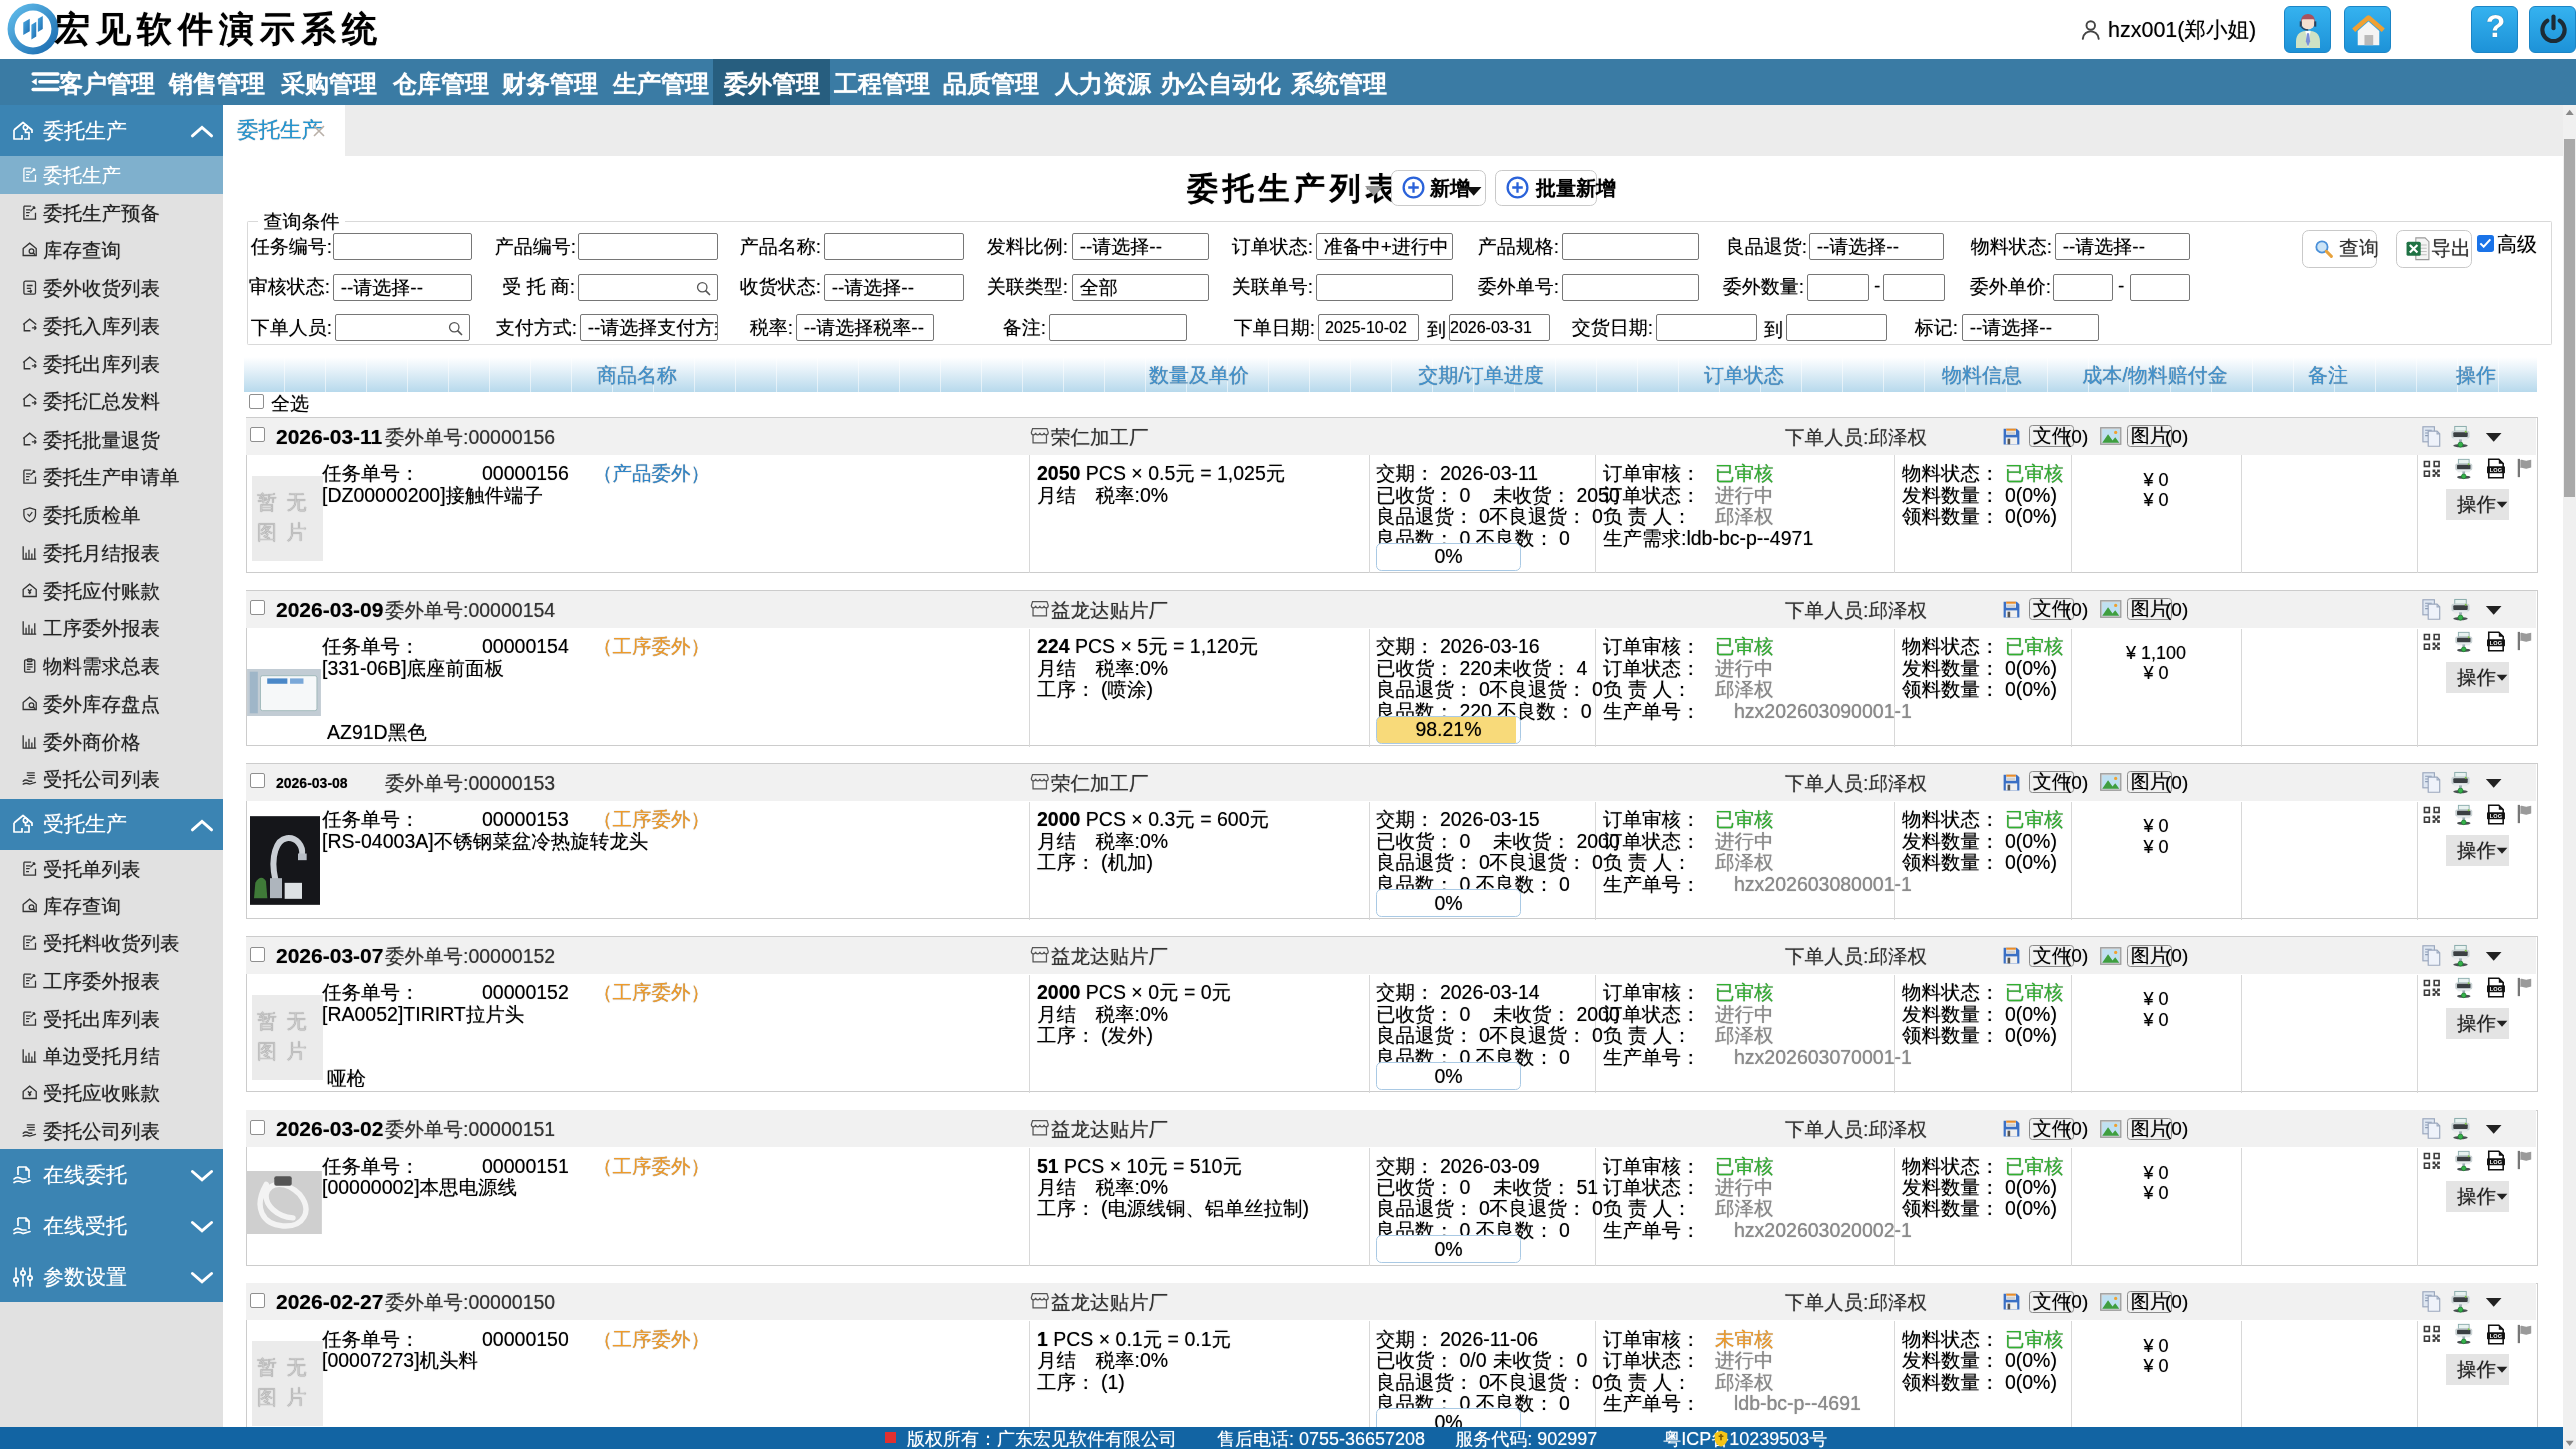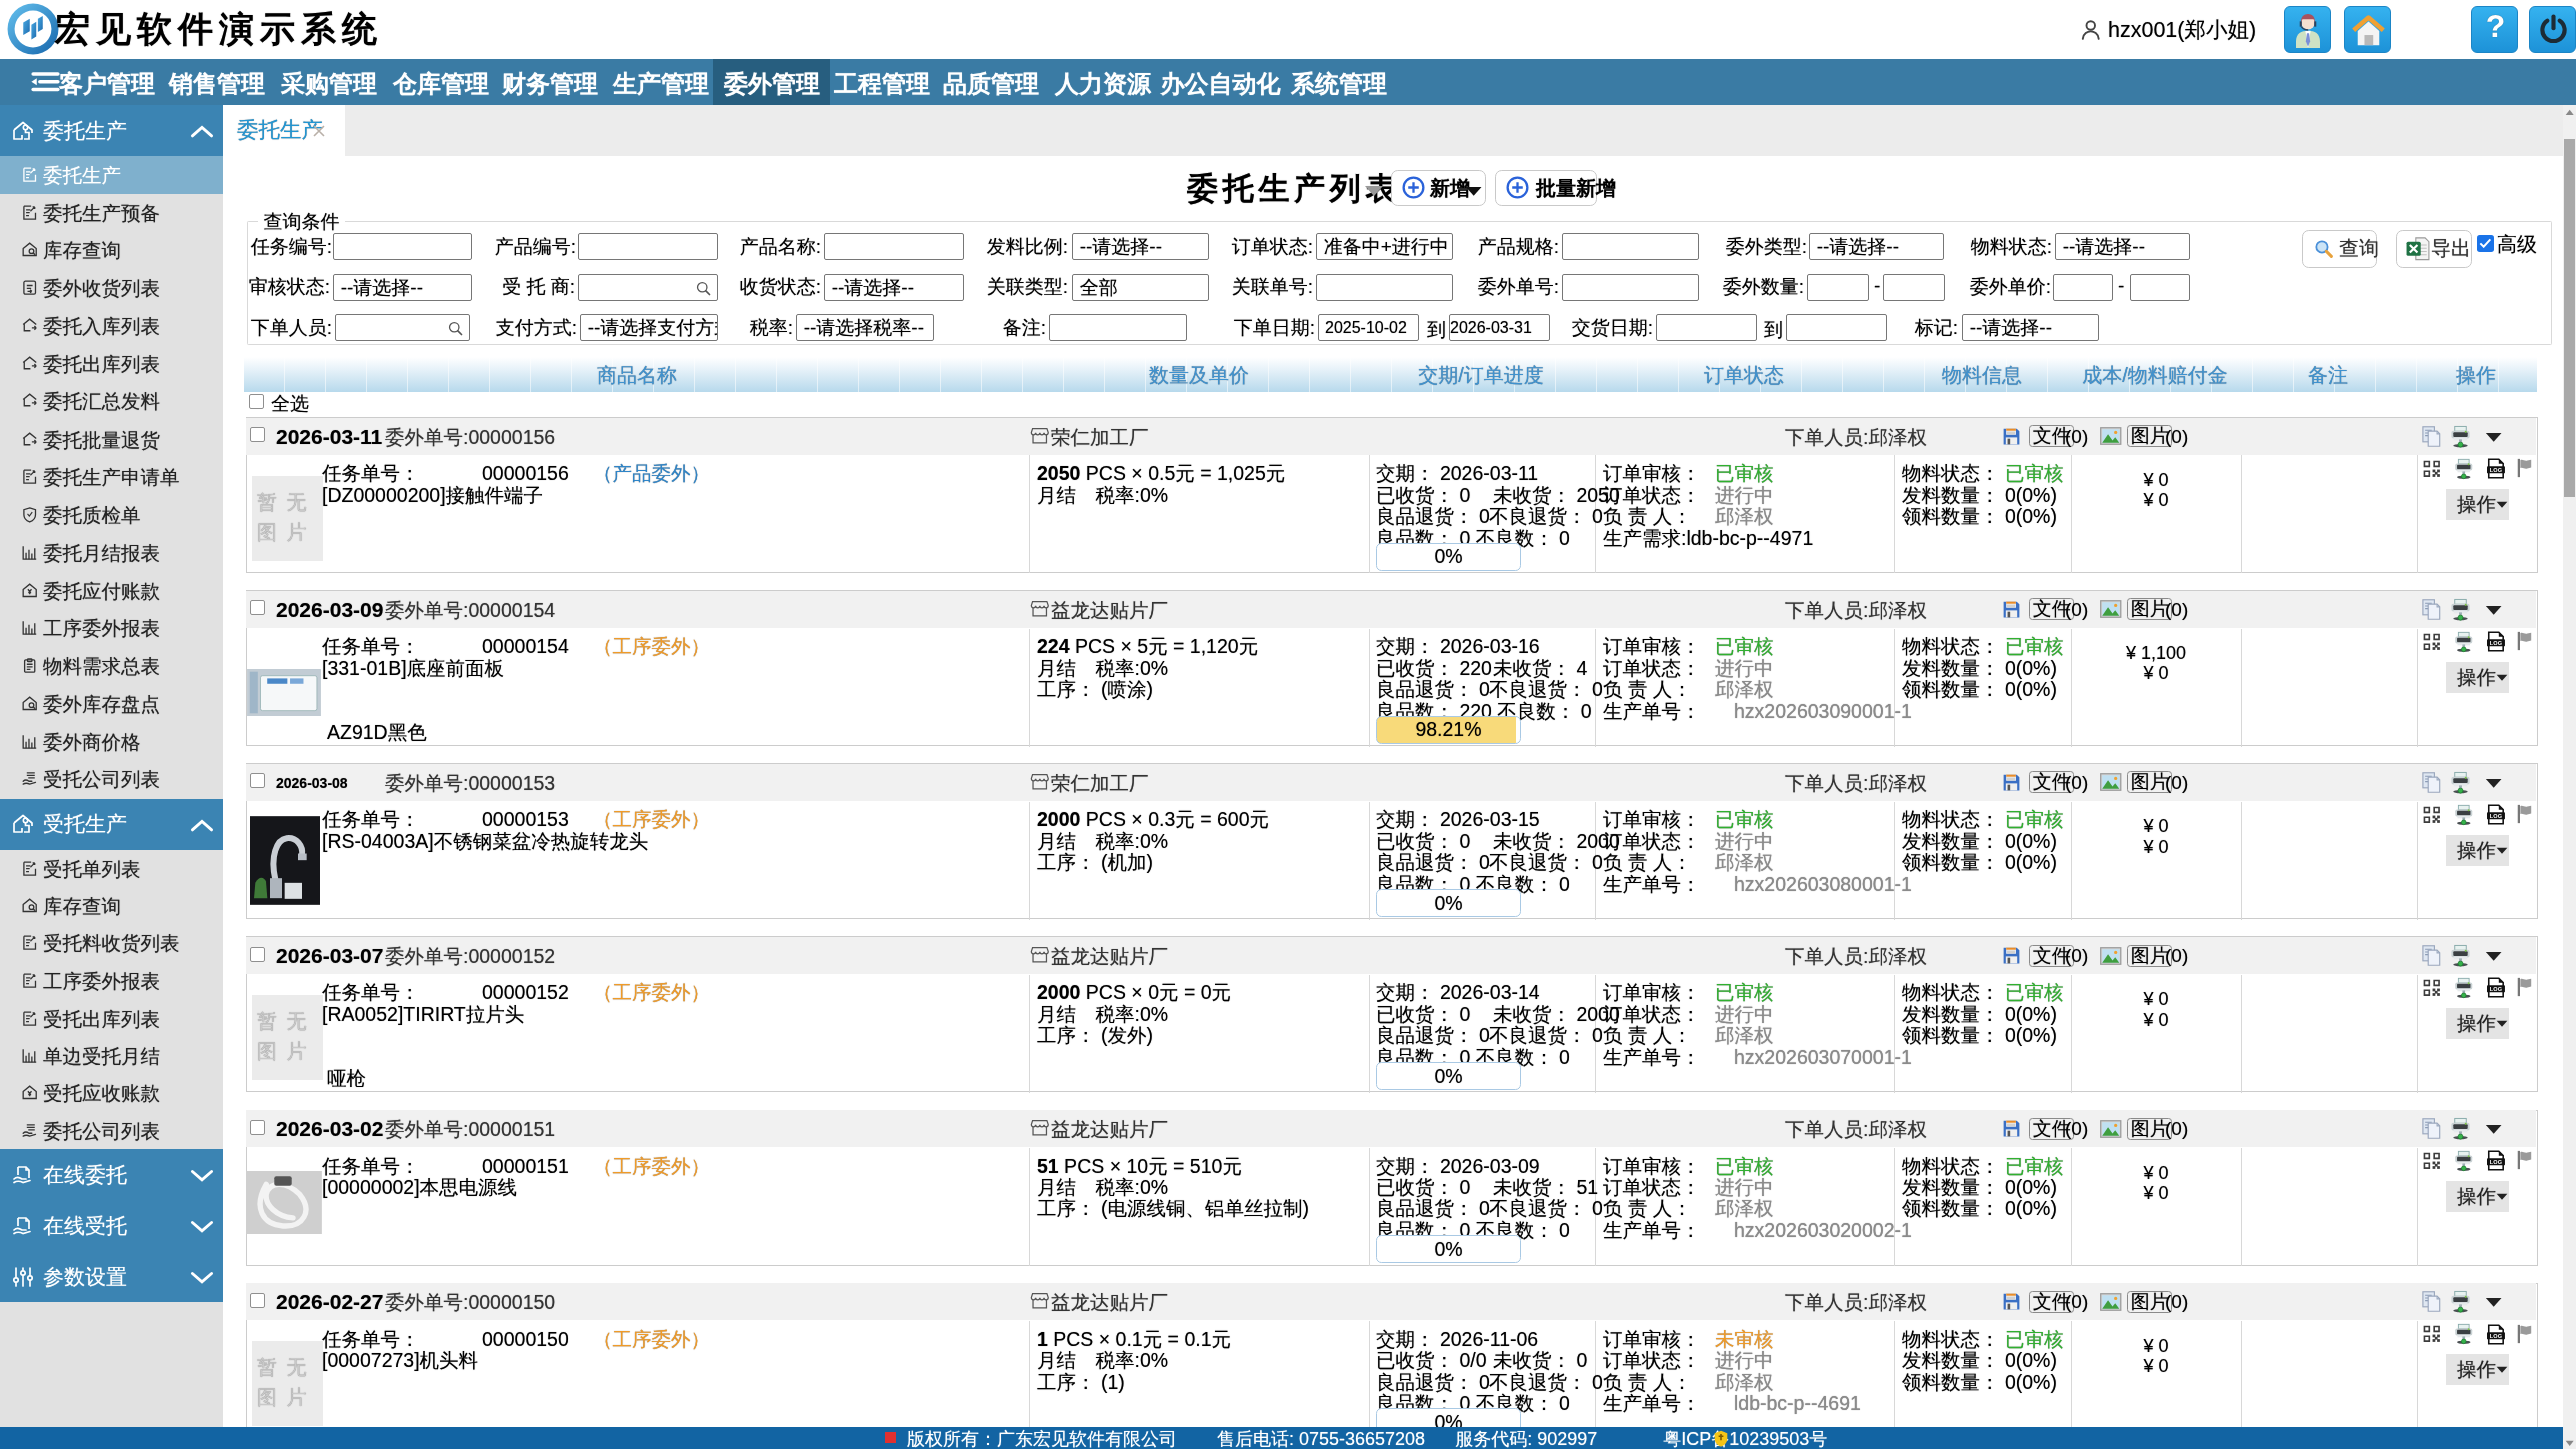--- a/index.html
+++ b/index.html
@@ -372,21 +372,21 @@
 <div class="r" style="left:853px;top:236px;width:215px;text-align:right;font-size:19px;line-height:21.5px;white-space:nowrap">发料比例:</div>
 <div class="r sel" style="left:1072px;top:233px;width:137px">--请选择--<svg class="selarr" width="14.8" height="8.7" viewBox="0 0 20 12" style="top:9.4px">
       <path d="M2 2 L10 10 L18 2" stroke="#333" stroke-width="2.6" fill="none"></path>
     </svg></div>
 <div class="r" style="left:1098px;top:236px;width:215px;text-align:right;font-size:19px;line-height:21.5px;white-space:nowrap">订单状态:</div>
 <div class="r sel" style="left:1316px;top:233px;width:137px">准备中+进行中<svg class="selarr" width="14.8" height="8.7" viewBox="0 0 20 12" style="top:9.4px">
       <path d="M2 2 L10 10 L18 2" stroke="#333" stroke-width="2.6" fill="none"></path>
     </svg></div>
 <div class="r" style="left:1344px;top:236px;width:215px;text-align:right;font-size:19px;line-height:21.5px;white-space:nowrap">产品规格:</div>
 <div class="r inp" style="left:1562px;top:233px;width:137px"></div>
-<div class="r" style="left:1592px;top:236px;width:215px;text-align:right;font-size:19px;line-height:21.5px;white-space:nowrap">委外类型:</div>
+<div class="r" style="left:1592px;top:236px;width:215px;text-align:right;font-size:19px;line-height:21.5px;white-space:nowrap">良品退货:</div>
 <div class="r sel" style="left:1809px;top:233px;width:135px">--请选择--<svg class="selarr" width="14.8" height="8.7" viewBox="0 0 20 12" style="top:9.4px">
       <path d="M2 2 L10 10 L18 2" stroke="#333" stroke-width="2.6" fill="none"></path>
     </svg></div>
 <div class="r" style="left:1837px;top:236px;width:215px;text-align:right;font-size:19px;line-height:21.5px;white-space:nowrap">物料状态:</div>
 <div class="r sel" style="left:2055px;top:233px;width:135px">--请选择--<svg class="selarr" width="14.8" height="8.7" viewBox="0 0 20 12" style="top:9.4px">
       <path d="M2 2 L10 10 L18 2" stroke="#333" stroke-width="2.6" fill="none"></path>
     </svg></div>
 <div class="r" style="left:115px;top:276px;width:215px;text-align:right;font-size:19px;line-height:21.5px;white-space:nowrap">审核状态:</div>
 <div class="r sel" style="left:333px;top:274px;width:139px">--请选择--<svg class="selarr" width="14.8" height="8.7" viewBox="0 0 20 12" style="top:9.4px">
       <path d="M2 2 L10 10 L18 2" stroke="#333" stroke-width="2.6" fill="none"></path>
@@ -663,21 +663,21 @@
 <svg class="r" style="left:247px;top:669px" width="74" height="47" viewBox="0 0 110 70">
     <rect width="110" height="70" fill="#c2ccd4"></rect>
     <rect x="4" y="4" width="12" height="62" fill="#9fb6c8"></rect>
     <rect x="20" y="10" width="84" height="52" rx="3" fill="#f6f8f9" stroke="#8aa" stroke-width="1"></rect>
     <rect x="30" y="14" width="30" height="8" fill="#4a88c8"></rect>
     <rect x="64" y="14" width="20" height="8" fill="#7aa8d8"></rect>
   </svg>
 <div class="r" style="left:322px;top:635px;font-size:19.5px;line-height:23px">任务单号：</div>
 <div class="r" style="left:482px;top:635px;font-size:19.5px;line-height:23px">00000154</div>
 <div class="r" style="left:593px;top:635px;font-size:19.5px;line-height:23px;color:#f09b28">（工序委外）</div>
-<div class="r" style="left:322px;top:657px;font-size:19.5px;line-height:23px">[331-01B]底座前面板</div>
+<div class="r" style="left:322px;top:657px;font-size:19.5px;line-height:23px">[331-06B]底座前面板</div>
 <div class="r" style="left:327px;top:721px;font-size:19.5px;line-height:23px">AZ91D黑色</div>
 <div class="r" style="left:1037px;top:635px;font-size:19.5px;line-height:23px"><b>224</b> PCS  × 5元 = 1,120元</div>
 <div class="r" style="left:1037px;top:657px;font-size:19.5px;line-height:23px">月结　税率:0%</div>
 <div class="r" style="left:1037px;top:678px;font-size:19.5px;line-height:23px">工序：  (喷涂)</div>
 <div class="r" style="left:1376px;top:635px;font-size:19.5px;line-height:23px">交期：  2026-03-16</div>
 <div class="r" style="left:1376px;top:657px;font-size:19.5px;line-height:23px">已收货：  220</div>
 <div class="r" style="left:1493px;top:657px;font-size:19.5px;line-height:23px">未收货：  4</div>
 <div class="r" style="left:1376px;top:678px;font-size:19.5px;line-height:23px">良品退货：  0</div>
 <div class="r" style="left:1489px;top:678px;font-size:19.5px;line-height:23px">不良退货：  0</div>
 <div class="r" style="left:1376px;top:700px;font-size:19.5px;line-height:23px">良品数：  220 不良数：  0</div>

